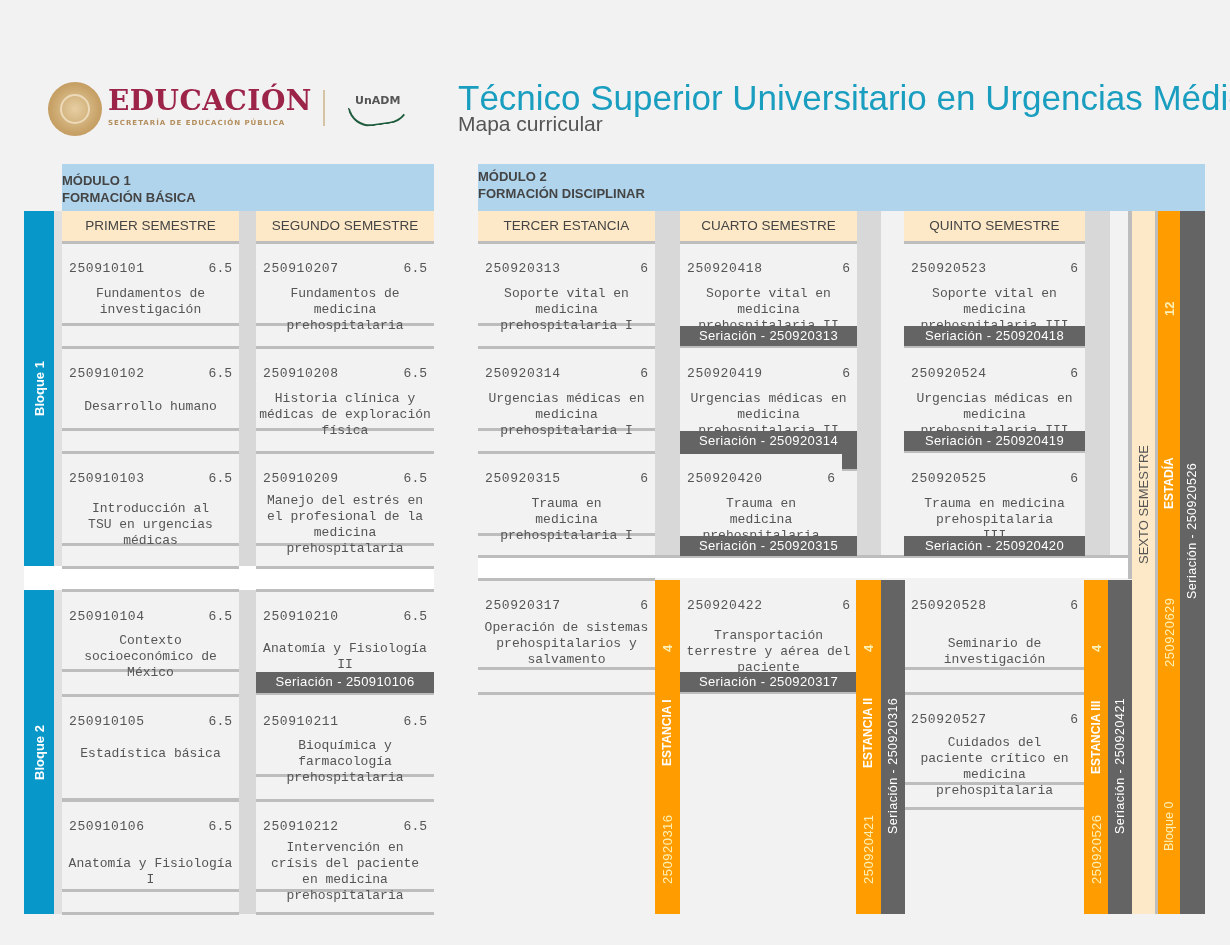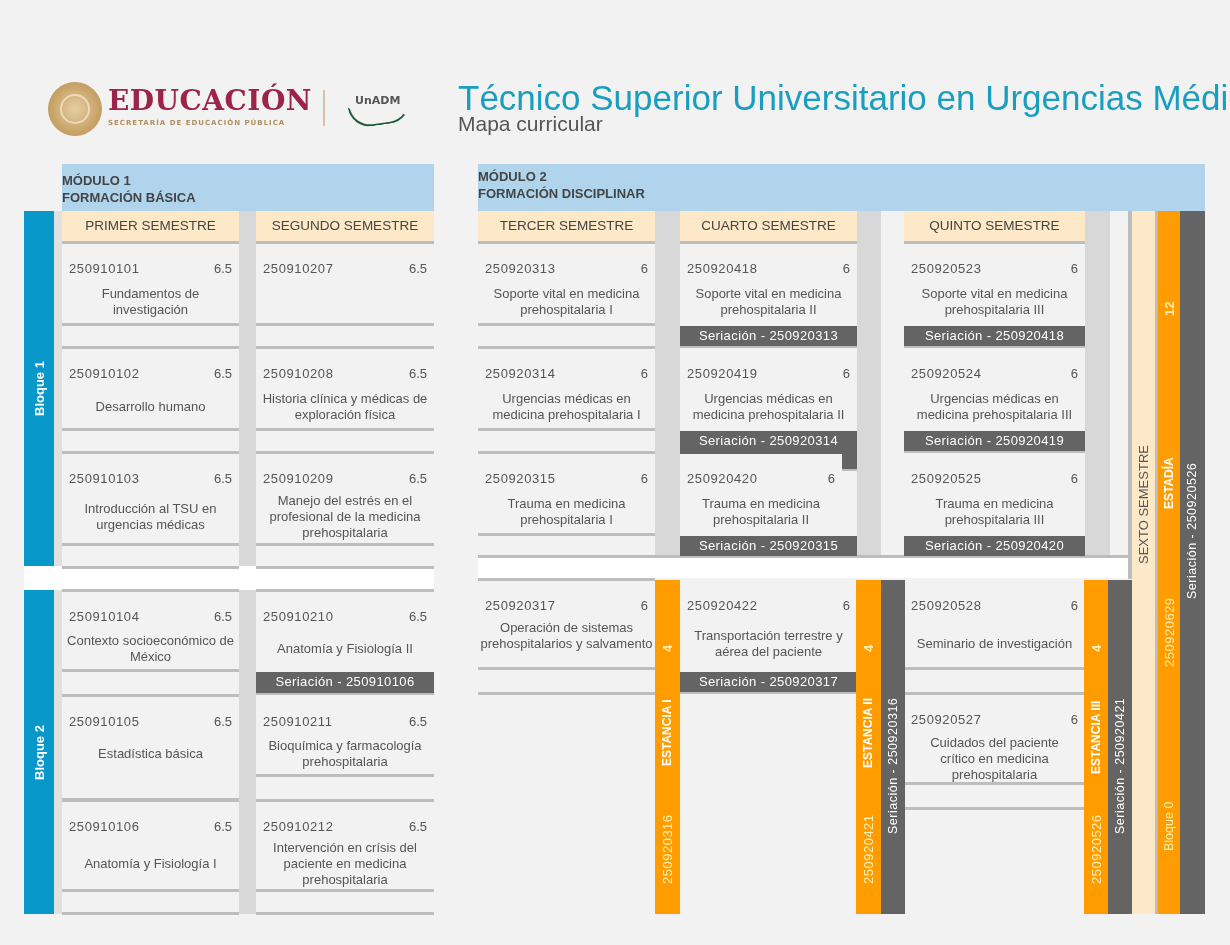--- a/index.html
+++ b/index.html
@@ -17,21 +17,21 @@
   .sub-title{left:458px;top:112px;font-size:21px;color:#555;white-space:nowrap;font-family:"Liberation Sans",sans-serif;}
 
   
   .mod-head{background:#b0d4ec;color:#444;text-align:left;font-size:13px;font-weight:bold;line-height:17px;padding-top:8px;font-family:"Liberation Sans",sans-serif;}
   .sem-head{background:#fde9c7;color:#444;text-align:center;font-size:13.5px;line-height:30px;font-family:"Liberation Sans",sans-serif;border-bottom:3px solid #bdbdbd;}
   .gutter{background:#d8d8d8;}
   .bloque{background:#0797c9;}
   .bloque-label{color:#fff;font-size:13px;font-weight:bold;white-space:nowrap;transform:rotate(-90deg);transform-origin:left top;font-family:"Liberation Sans",sans-serif;}
 
   
-  .card{background:#f2f2f2;border-bottom:3px solid #bdbdbd;font-family:Liberation Sans, sans-serif;}
+  .card{background:#f2f2f2;border-bottom:3px solid #bdbdbd;font-family:Liberation Mono, monospace;}
   .card .code{position:absolute;left:7px;top:17px;font-size:13px;color:#555;letter-spacing:0.6px;}
   .card .cred{position:absolute;right:7px;top:17px;font-size:13px;color:#555;}
   .card .name{position:absolute;left:2px;right:2px;text-align:center;font-size:13px;line-height:16px;color:#555;}
   .hline{height:3px;background:#bdbdbd;}
   .seri{background:#646464;color:#fff;text-align:center;font-size:13px;line-height:20px;font-family:"Liberation Sans",sans-serif;letter-spacing:0.4px;border-bottom:2px solid #bdbdbd;}
   .whitebar{background:#ffffff;}
 
   
   .orange{background:#ff9d00;}
   .dgrey{background:#646464;}
@@ -71,21 +71,21 @@
 <div class="abs bloque" style="left:24px;top:590px;width:30px;height:324px;">
   <div class="bloque-label abs" style="left:8px;top:190px;">Bloque 2</div>
 </div>
 <div class="abs" style="left:54px;top:590px;width:8px;height:324px;background:#e0e0e0;"></div>
 
 <div class="abs gutter" style="left:239px;top:211px;width:17px;height:355px;"></div>
 <div class="abs gutter" style="left:239px;top:590px;width:17px;height:324px;"></div>
 
 <div class="abs sem-head" style="left:62px;top:211px;width:177px;height:33px;">PRIMER SEMESTRE</div>
 <div class="abs sem-head" style="left:256px;top:211px;width:178px;height:33px;">SEGUNDO SEMESTRE</div>
-<div class="abs sem-head" style="left:478px;top:211px;width:177px;height:33px;">TERCER SEMESTRE</div>
+<div class="abs sem-head" style="left:478px;top:211px;width:177px;height:33px;">TERCER ESTANCIA</div>
 <div class="abs sem-head" style="left:680px;top:211px;width:177px;height:33px;">CUARTO SEMESTRE</div>
 <div class="abs sem-head" style="left:904px;top:211px;width:181px;height:33px;">QUINTO SEMESTRE</div>
 
 <div class="abs card" style="left:62px;top:244px;width:177px;height:82px;">
   <span class="code">250910101</span>
   <span class="cred">6.5</span>
   <div class="name" style="top:42px;padding:0 20px;">Fundamentos de investigación</div>
 </div>
 <div class="abs hline" style="left:62px;top:346px;width:177px;"></div>
 <div class="abs card" style="left:62px;top:349px;width:177px;height:82px;">
@@ -117,20 +117,21 @@
 <div class="abs card" style="left:62px;top:802px;width:177px;height:90px;">
   <span class="code">250910106</span>
   <span class="cred">6.5</span>
   <div class="name" style="top:54px;">Anatomía y Fisiología I</div>
 </div>
 <div class="abs hline" style="left:62px;top:912px;width:177px;"></div>
 
 <div class="abs card" style="left:256px;top:244px;width:178px;height:82px;">
   <span class="code">250910207</span>
   <span class="cred">6.5</span>
+  <div class="name" style="top:42px;">Fundamentos de medicina prehospitalaria</div>
 </div>
 <div class="abs hline" style="left:256px;top:346px;width:178px;"></div>
 <div class="abs card" style="left:256px;top:349px;width:178px;height:82px;">
   <span class="code">250910208</span>
   <span class="cred">6.5</span>
   <div class="name" style="top:42px;">Historia clínica y médicas de exploración física</div>
 </div>
 <div class="abs hline" style="left:256px;top:451px;width:178px;"></div>
 <div class="abs card" style="left:256px;top:454px;width:178px;height:92px;">
   <span class="code">250910209</span>

